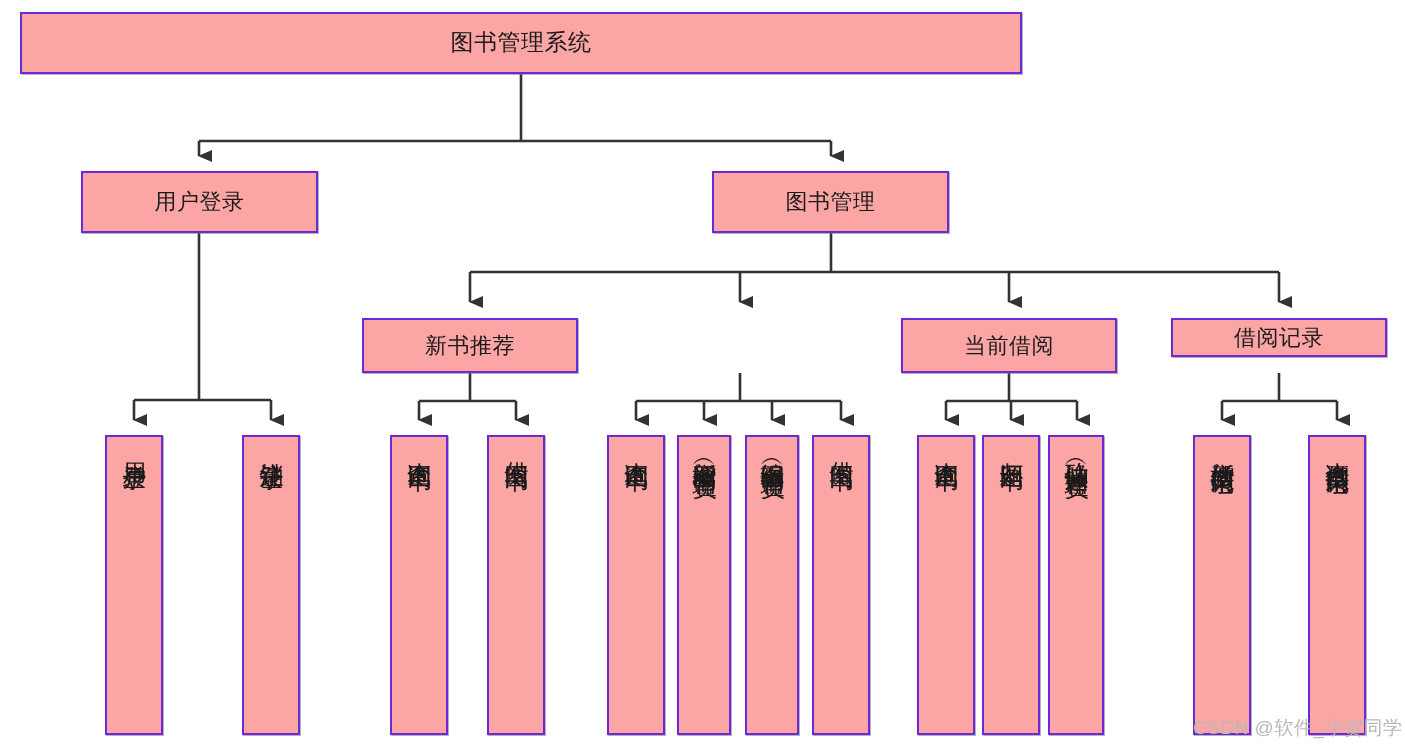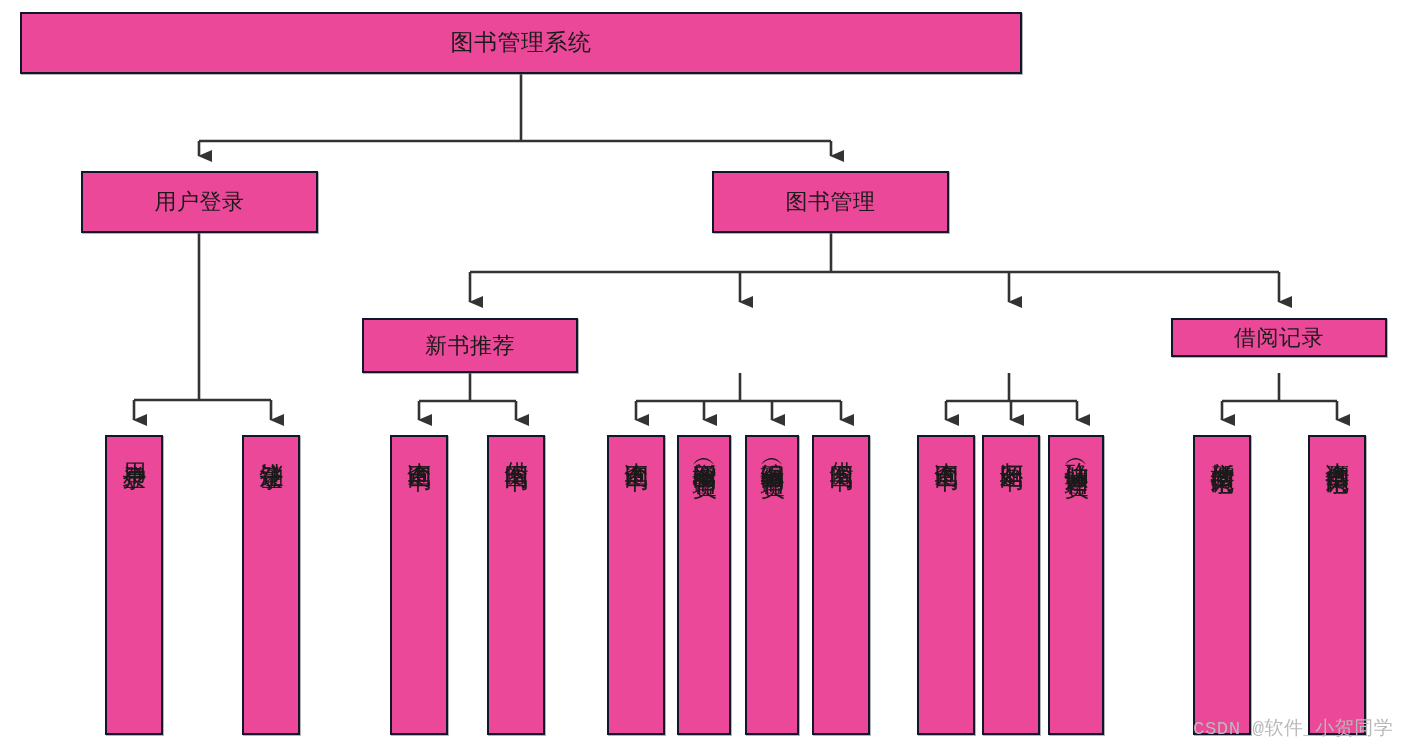--- a/index.html
+++ b/index.html
@@ -22,22 +22,22 @@
     position: absolute;
     left: 0;
     top: 0;
     width: 1405px;
     height: 747px;
     pointer-events: none;
   }
   .node {
     position: absolute;
     box-sizing: border-box;
-    background: #ec4899;
-    border: 2px solid #0f172a;
+    background: #fca5a5;
+    border: 2px solid #6d28d9;
     display: flex;
     align-items: center;
     justify-content: center;
     color: #1a1a1a;
     box-shadow: 1px 1px 0 rgba(120,120,120,0.55);
   }
   .node .label {
     display: block;
     text-align: center;
     line-height: 1.18;
@@ -67,21 +67,21 @@
   }
   .node.vert.two-col .label {
     white-space: normal;
   }
   .watermark {
     position: absolute;
     font-size: 19px;
     color: #b9b9b9;
     letter-spacing: 0.5px;
     white-space: nowrap;
-    font-family: Liberation Mono, monospace;
+    font-family: Liberation Sans, sans-serif;
   }
 </style>
 </head>
 <body>
 
 <div id="canvas">
 
   <svg class="wires" viewBox="0 0 1405 747" xmlns="http://www.w3.org/2000/svg">
     <defs>
       <marker id="arrow" viewBox="0 0 12 14" refX="6" refY="13" markerWidth="12" markerHeight="14" orient="auto-start-reverse" markerUnits="userSpaceOnUse">
@@ -144,20 +144,23 @@
 
   <div class="node horiz" style="left:362px; top:318px; width:216px; height:55px;">
     <span class="label">新书推荐</span>
   </div>
 
   <div class="node horiz" style="left:712px; top:171px; width:237px; height:62px;">
     <span class="label">图书管理</span>
   </div>
 
 
+  <div class="node horiz" style="left:901px; top:318px; width:216px; height:55px;">
+    <span class="label">当前借阅</span>
+  </div>
 
   <div class="node horiz" style="left:1171px; top:318px; width:216px; height:39px;">
     <span class="label">借阅记录</span>
   </div>
 
   <div class="node vert" style="left:105px; top:435px; width:58px; height:300px;">
     <span class="label">用户登录</span>
   </div>
 
   <div class="node vert" style="left:242px; top:435px; width:58px; height:300px;">

